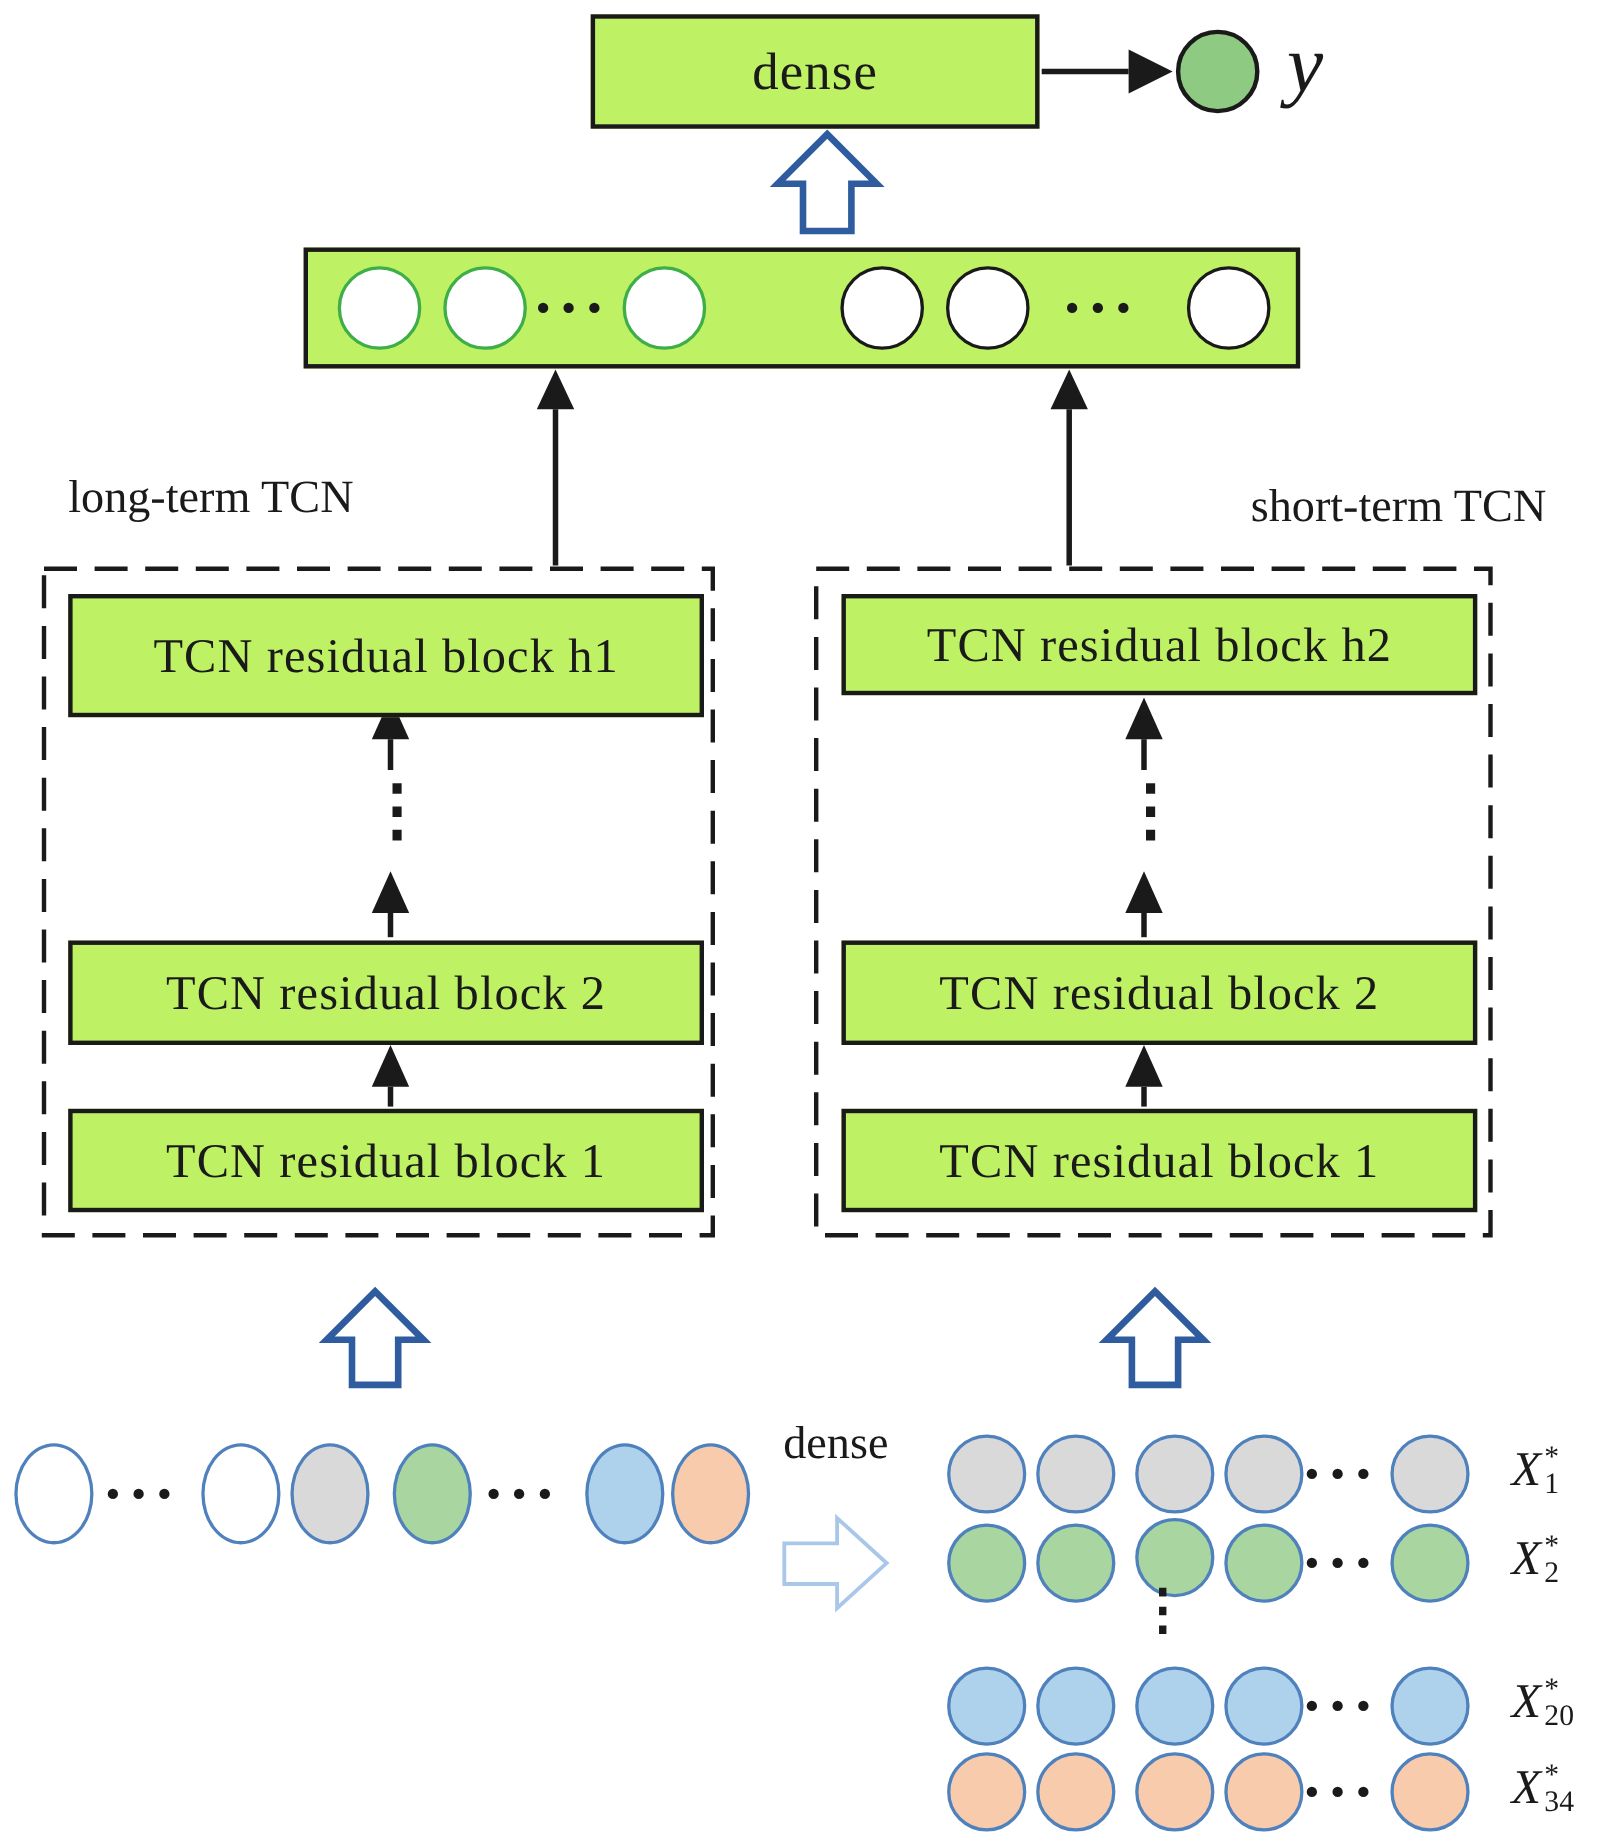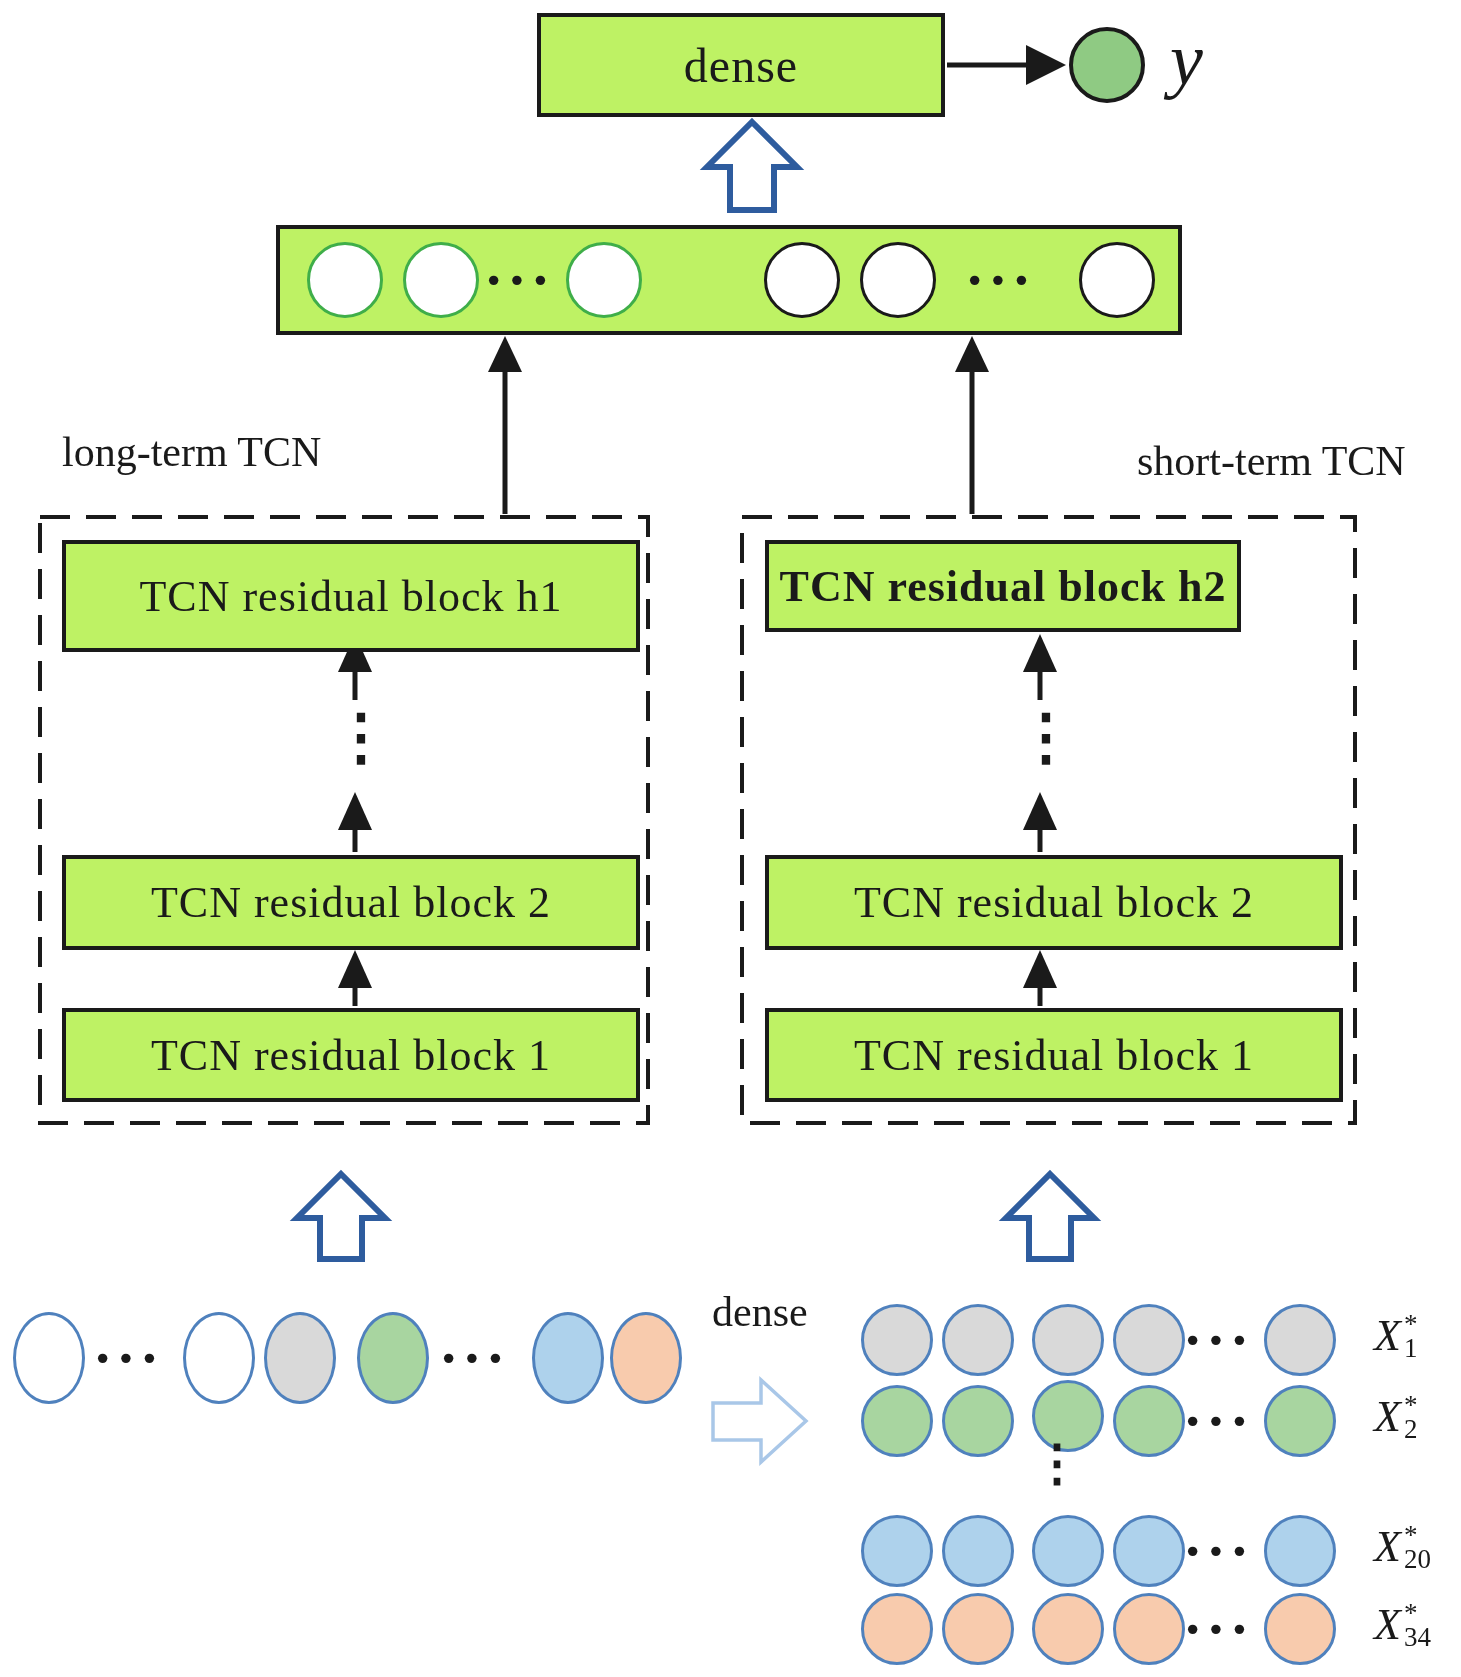--- a/index.html
+++ b/index.html
@@ -110,21 +110,21 @@
     <span class="box-label">TCN residual block h1</span>
   </div>
   <div class="vdots" style="left:330px;top:706px;width:50px;">⋮</div>
   <div class="box" style="left:62px;top:855px;width:578px;height:95px;">
     <span class="box-label">TCN residual block 2</span>
   </div>
   <div class="box" style="left:62px;top:1008px;width:578px;height:94px;">
     <span class="box-label">TCN residual block 1</span>
   </div>
 
-  <div class="box" style="left:765px;top:540px;width:476px;height:92px;font-weight:bold;">
+  <div class="box" style="left:765px;top:540px;width:578px;height:92px;">
     <span class="box-label">TCN residual block h2</span>
   </div>
   <div class="vdots" style="left:1015px;top:706px;width:50px;">⋮</div>
   <div class="box" style="left:765px;top:855px;width:578px;height:95px;">
     <span class="box-label">TCN residual block 2</span>
   </div>
   <div class="box" style="left:765px;top:1008px;width:578px;height:94px;">
     <span class="box-label">TCN residual block 1</span>
   </div>
 

